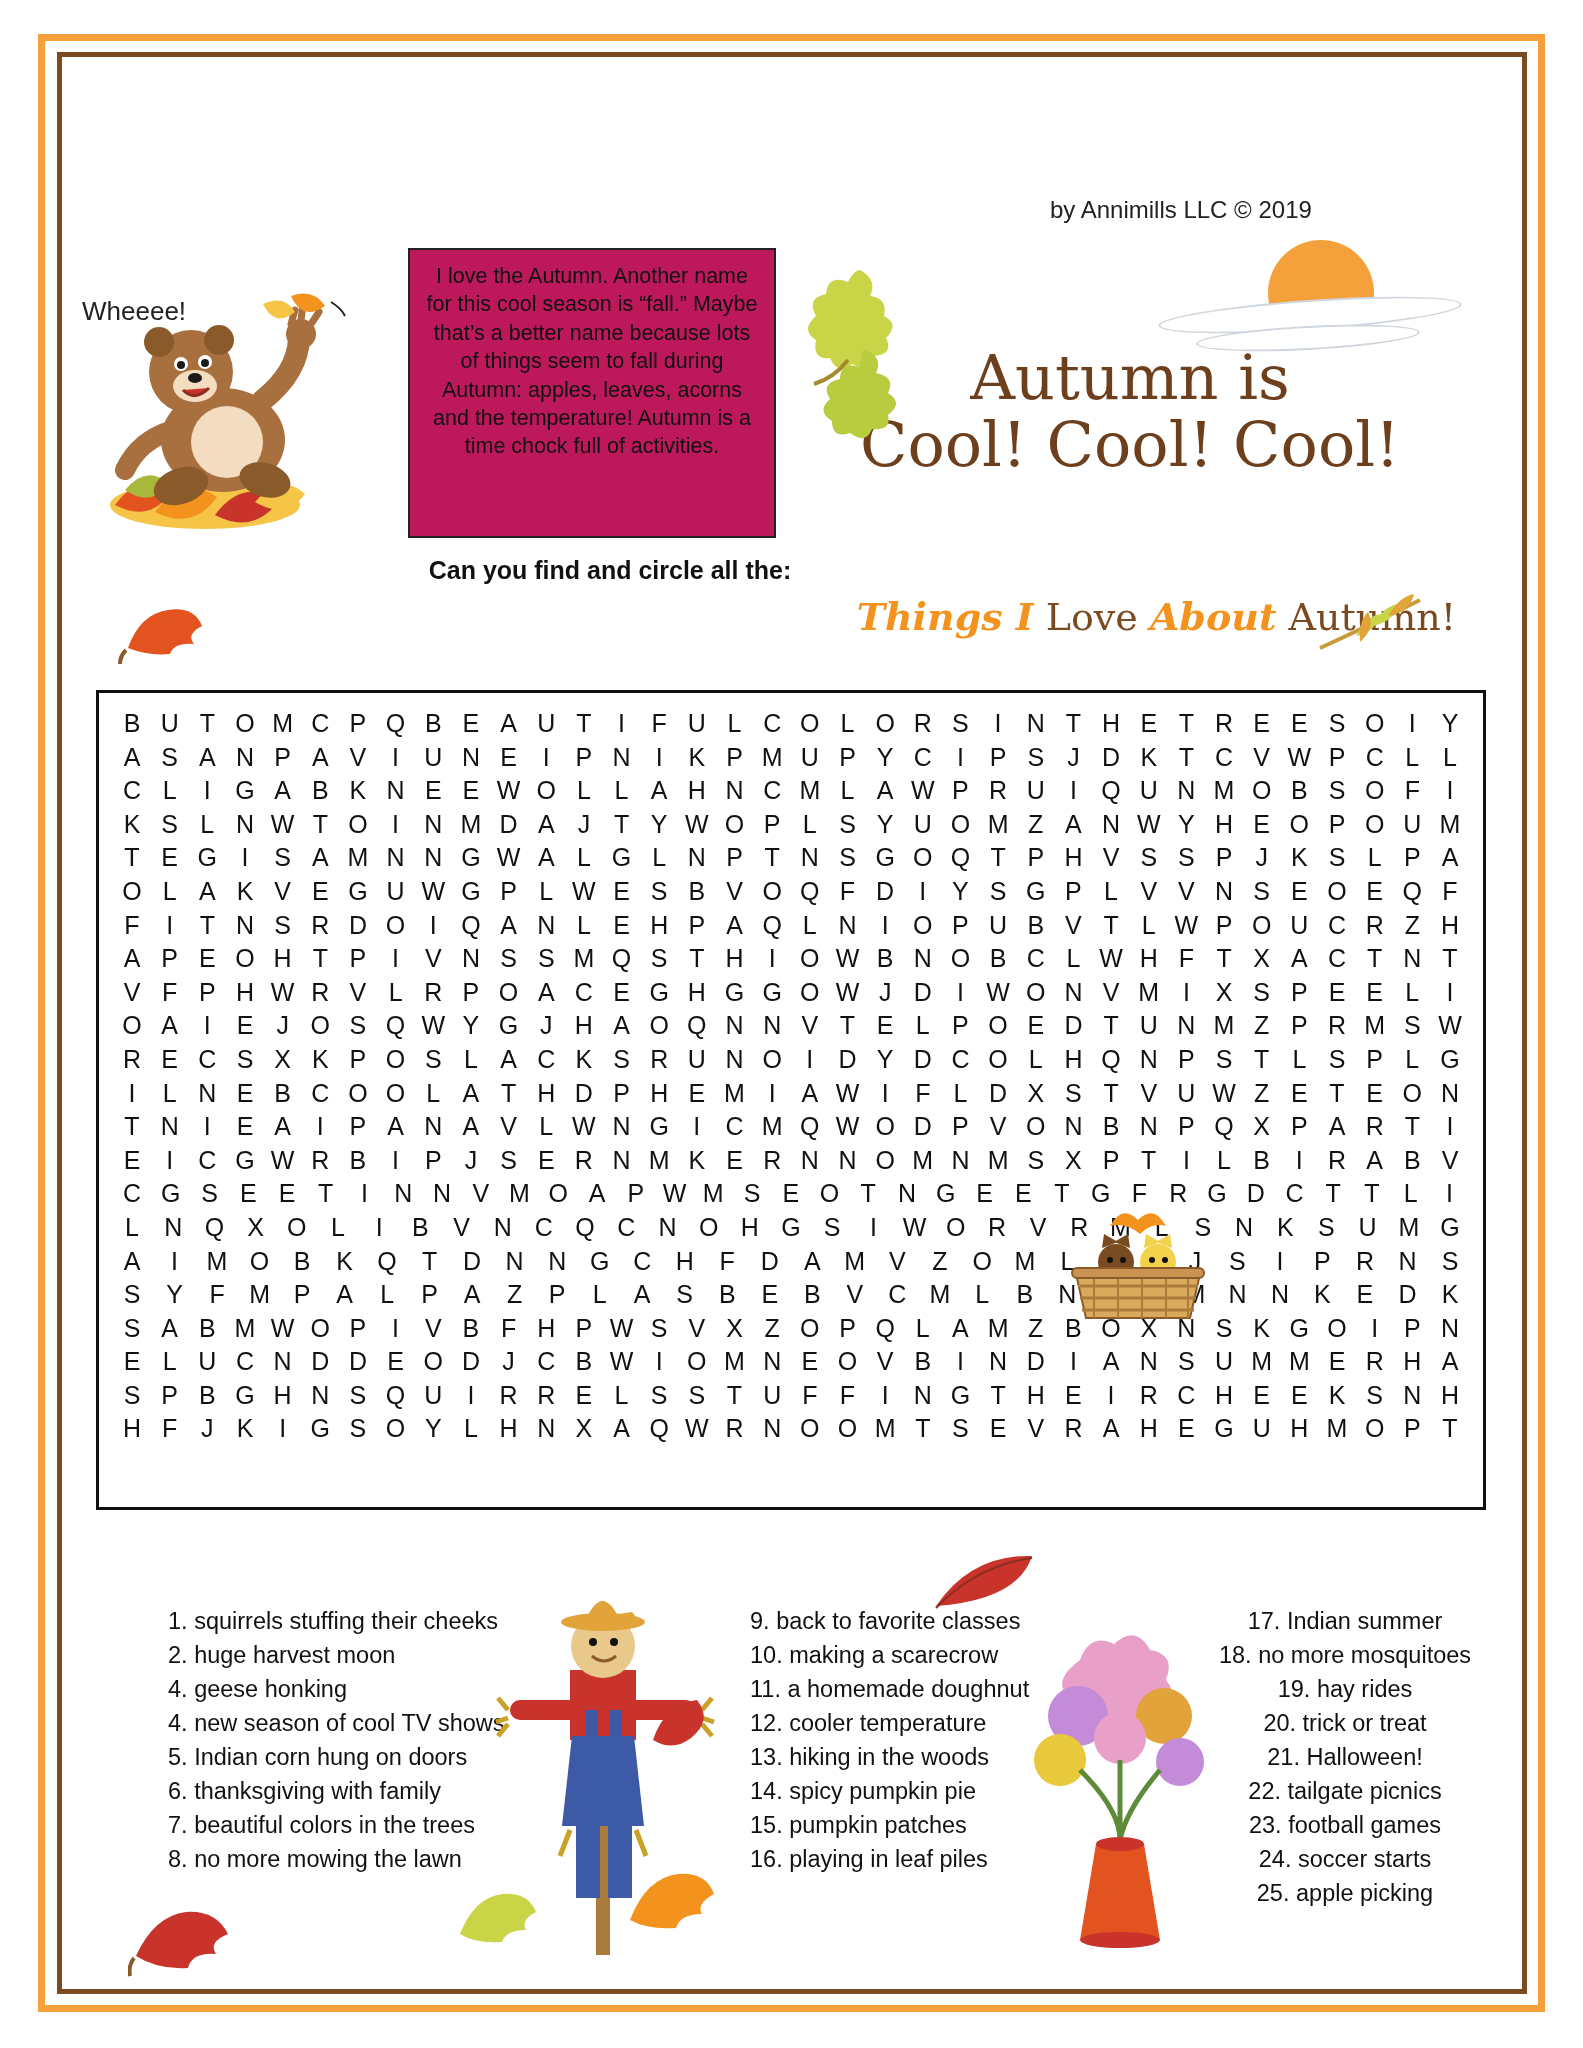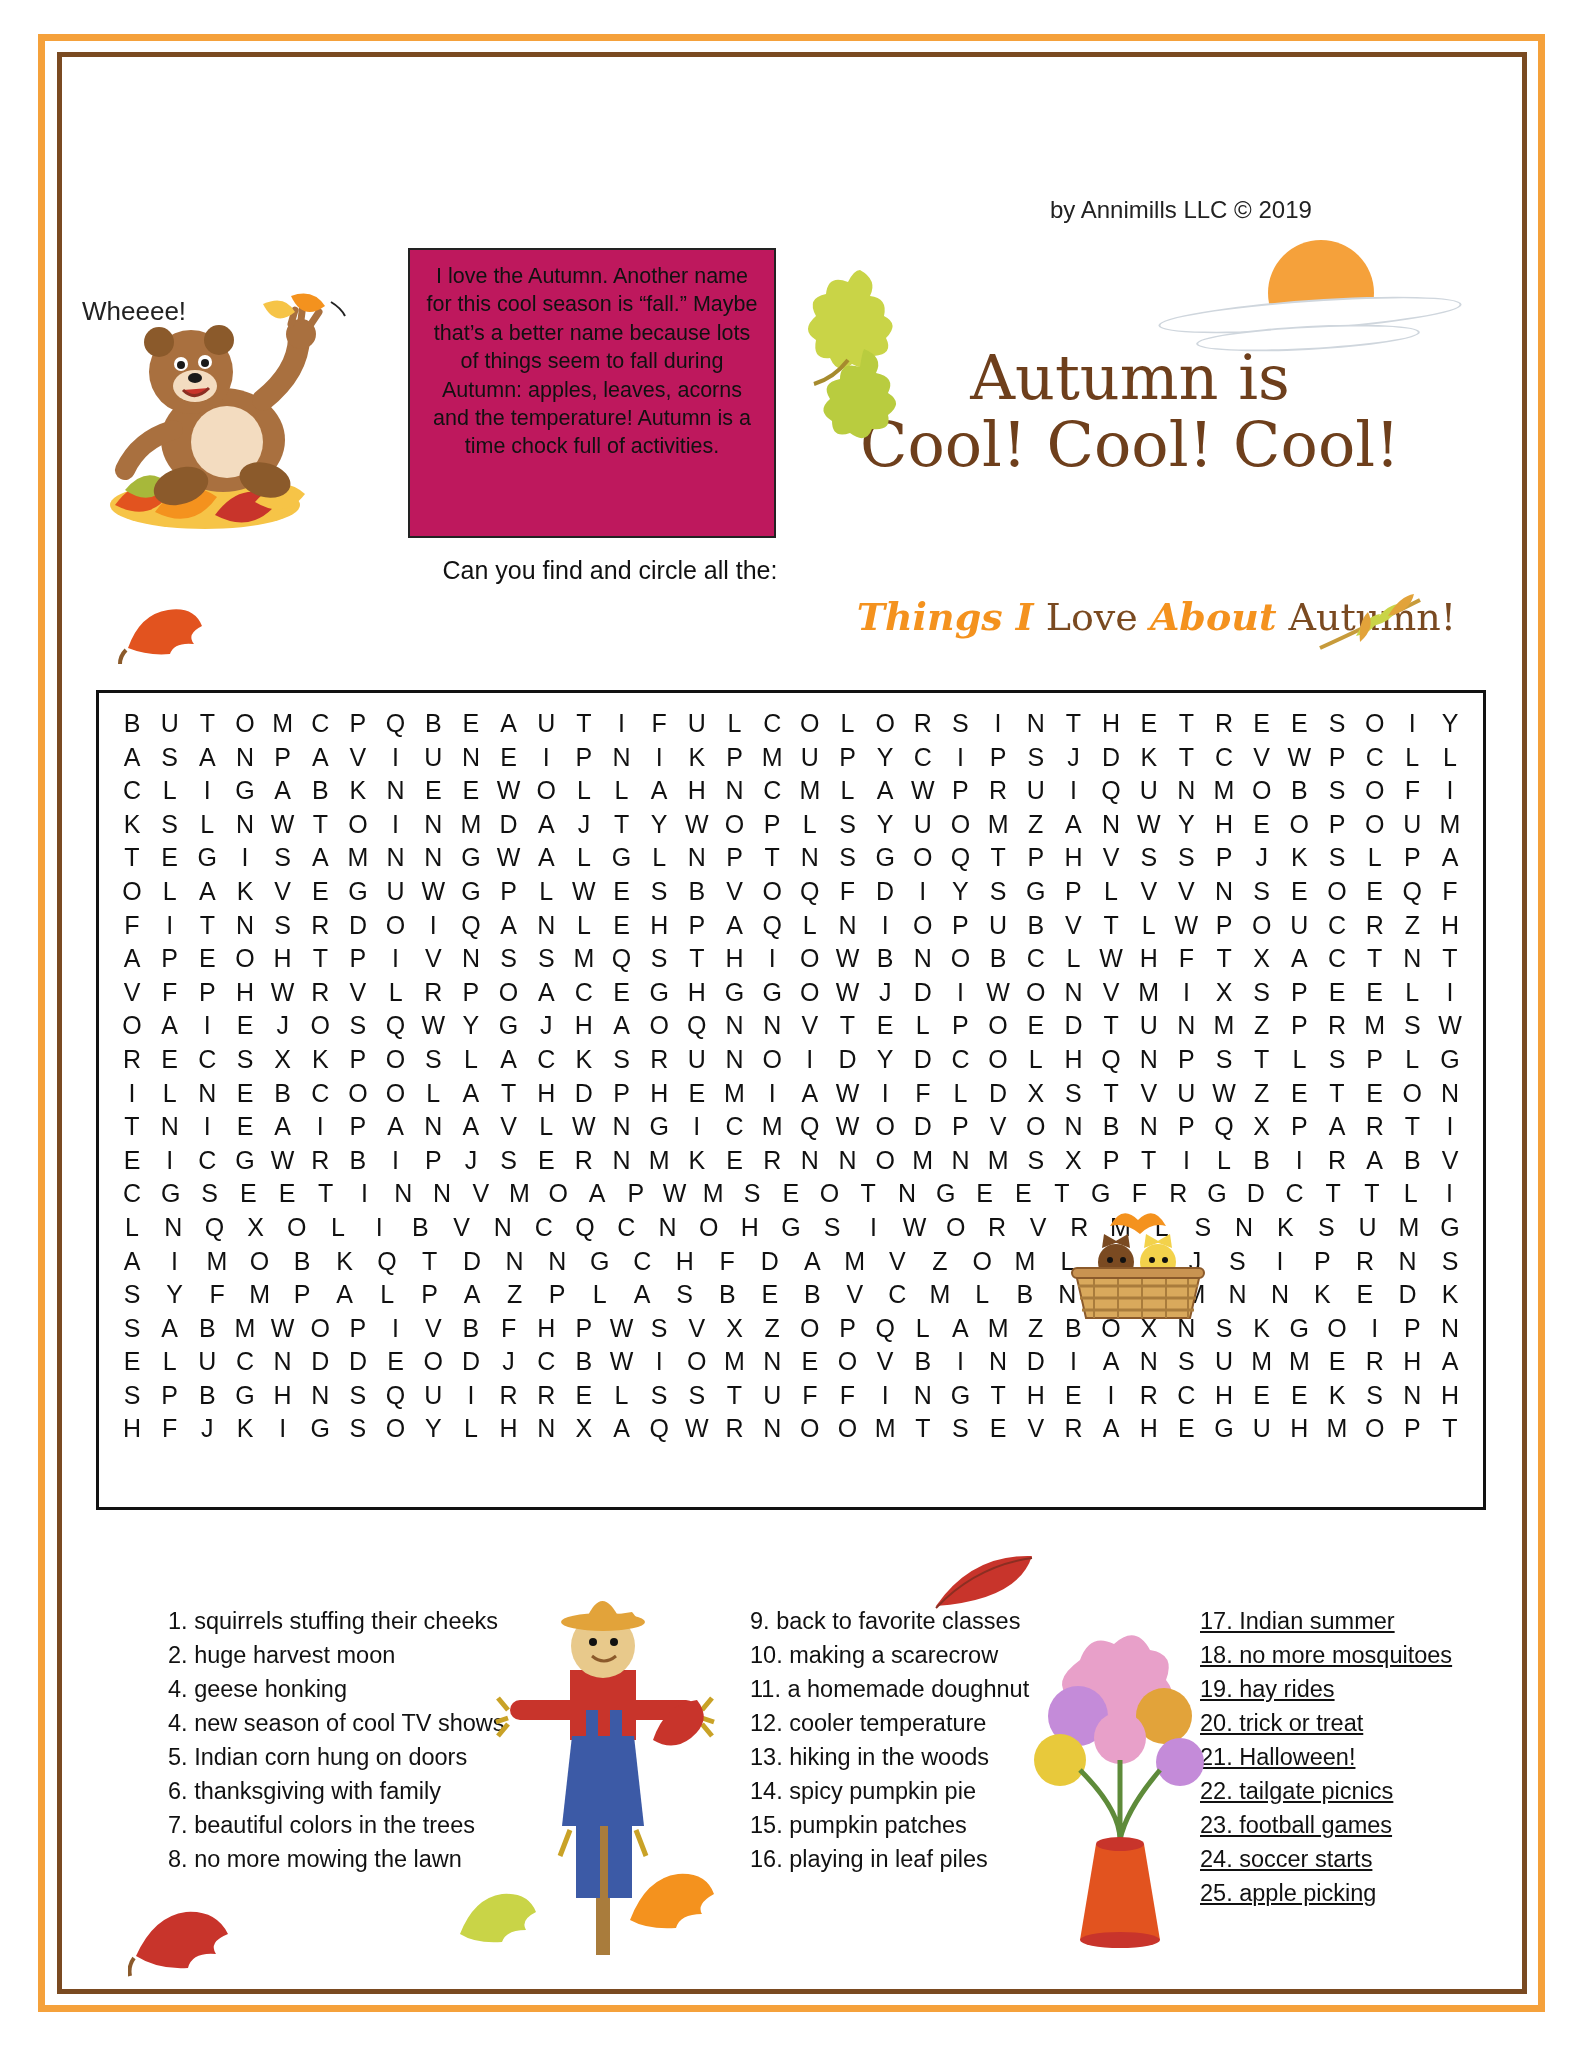--- a/index.html
+++ b/index.html
@@ -130,21 +130,21 @@
     border-radius: 50%;
     transform: rotate(-3deg);
   }
 
   .find-line {
     position: absolute;
     left: 300px; top: 556px;
     width: 620px;
     text-align: center;
     font-size: 25px;
-    font-weight: normal;
+    font-weight: bold;
     color: #111;
   }
 
   .things-line {
     position: absolute;
     left: 156px; top: 594px;
     width: 1300px;
     text-align: right;
     white-space: nowrap;
     font-family: "DejaVu Serif", serif;
@@ -184,21 +184,21 @@
 
   
   .list {
     position: absolute;
     font-size: 23.5px;
     line-height: 34px;
     color: #111;
   }
   .list-1 { left: 128px; top: 1580px; width: 360px; }
   .list-2 { left: 710px; top: 1580px; width: 340px; }
-  .list-3 { left: 1160px; top: 1580px; width: 330px; text-align: left; text-decoration: underline;}
+  .list-3 { left: 1160px; top: 1580px; width: 330px; text-align: center;}
   .list li { list-style: none; margin: 0; padding: 0; white-space: nowrap; }
 
   
   .leaf { position: absolute; }
 
   
   .scarecrow { position: absolute; left: 490px; top: 1560px; width: 230px; height: 400px; }
   
   .vase { position: absolute; left: 1020px; top: 1620px; width: 200px; height: 330px; }
 </style>

